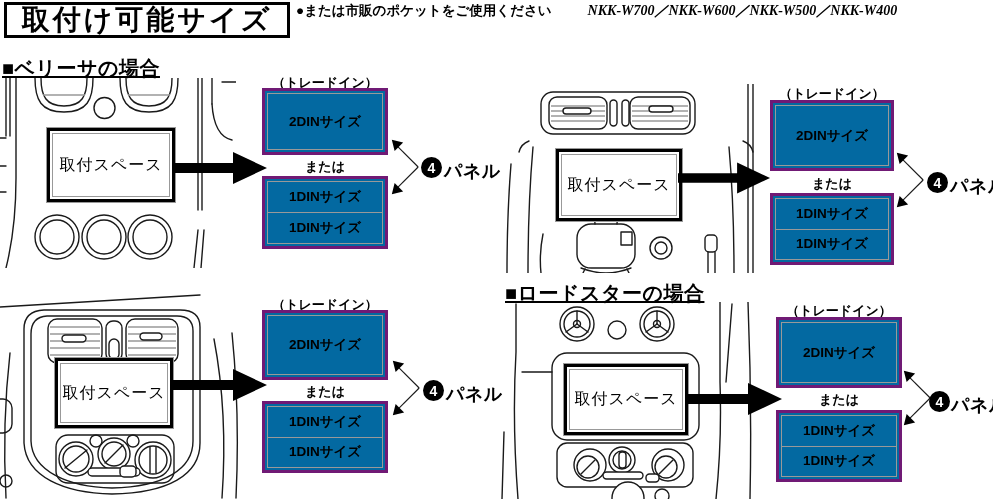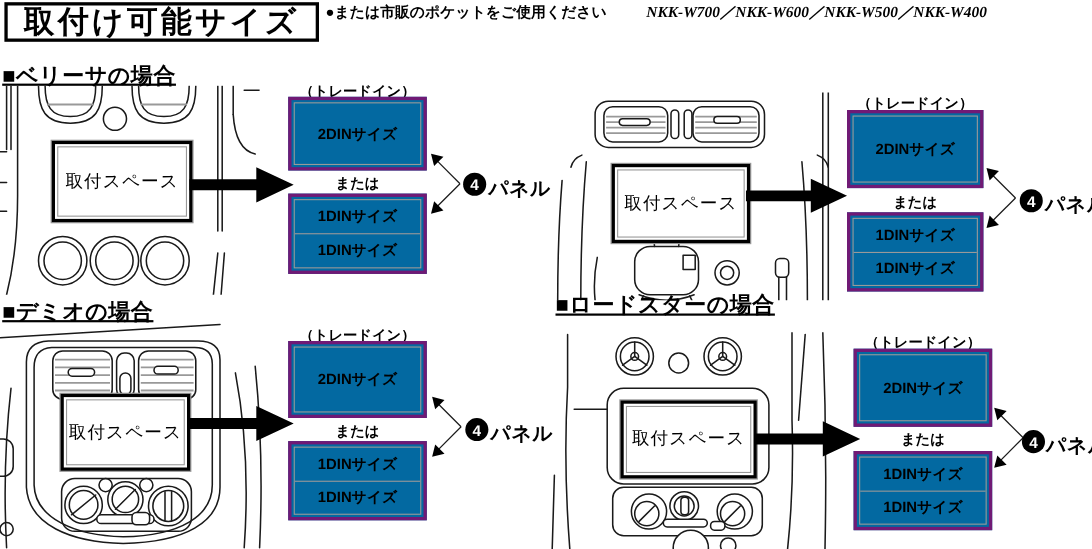--- a/index.html
+++ b/index.html
@@ -180,21 +180,20 @@
     <line x1="31" y1="31" x2="8" y2="8" stroke="#1a1a1a" stroke-width="1.2"></line>
     <polygon points="3,2 15,5 6,14" fill="#000"></polygon>
     <line x1="31" y1="31" x2="8" y2="54" stroke="#1a1a1a" stroke-width="1.2"></line>
     <polygon points="3,60 15,57 6,48" fill="#000"></polygon>
   </svg>
   <div class="badge" style="left:927px;top:172px;">
       <span>4</span>
     </div>
   <div class="panel-lbl" style="left:950px;top:174px;">パネル</div>
 
-  <div class="case-heading" style="left:2px;top:270px;">■デミオの場合</div>
 
   <svg class="abs" style="left:0;top:293px;" width="240" height="206" viewBox="0 0 240 206">
     <g class="gray">
       <path d="M50,34 H100"></path>
         <path d="M50,41 H100"></path>
         <path d="M50,48 H100"></path>
         <path d="M50,55 H100"></path>
         <path d="M50,62 H100"></path>
       <path d="M128,34 H176"></path>
         <path d="M128,41 H176"></path>
@@ -260,21 +259,21 @@
     <line x1="31" y1="31" x2="8" y2="8" stroke="#1a1a1a" stroke-width="1.2"></line>
     <polygon points="3,2 15,5 6,14" fill="#000"></polygon>
     <line x1="31" y1="31" x2="8" y2="54" stroke="#1a1a1a" stroke-width="1.2"></line>
     <polygon points="3,60 15,57 6,48" fill="#000"></polygon>
   </svg>
   <div class="badge" style="left:423px;top:380px;">
       <span>4</span>
     </div>
   <div class="panel-lbl" style="left:446px;top:382px;">パネル</div>
 
-  <div class="case-heading" style="left:505px;top:264px;">■ロードスターの場合</div>
+  <div class="case-heading" style="left:505px;top:280px;">■ロードスターの場合</div>
 
   <svg class="abs" style="left:500px;top:302px;" width="270" height="197" viewBox="0 0 270 197">
     <g class="art">
       <circle cx="77" cy="22" r="17"></circle>
         <circle cx="77" cy="22" r="13"></circle>
       <path d="M77,22 L77,9"></path>
         <path d="M77,22 L66,30"></path>
         <path d="M77,22 L88,30"></path>
         <circle cx="77" cy="22" r="3.5"></circle>
       <circle cx="157" cy="22" r="17"></circle>

